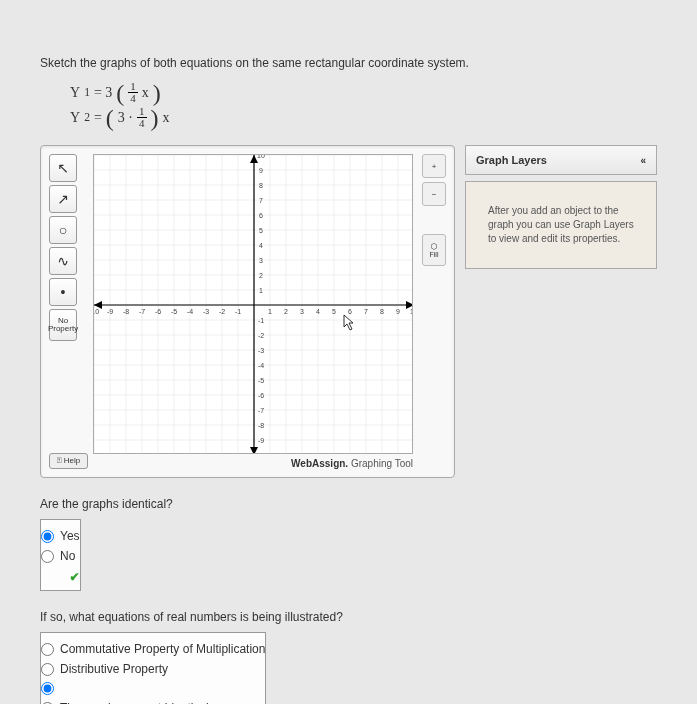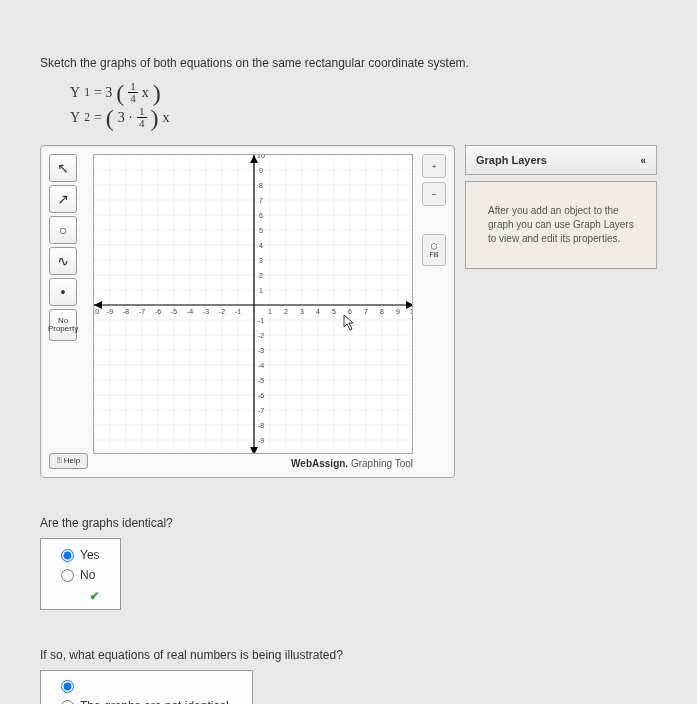--- a/index.html
+++ b/index.html
@@ -21,23 +21,23 @@
 .graph-svg-wrap { display: flex; flex-direction: column; }
 .graph-svg { border: 1px solid #aaa; background: #fff; }
 .graph-footer { text-align: right; font-size: 10px; color: #555; margin-top: 4px; }
 .graph-footer b { color: #333; }
 .side-tools { display: flex; flex-direction: column; gap: 4px; margin-left: 4px; }
 .side-btn { width: 24px; height: 24px; border: 1px solid #bbb; background: #f0f0f0; border-radius: 3px; font-size: 8px; display:flex; align-items:center; justify-content:center; }
 .layers-col { display: flex; flex-direction: column; gap: 6px; }
 .layers-header { border: 1px solid #aaa; background: linear-gradient(#f8f8f8,#e8e8e8); padding: 8px 10px; display: flex; justify-content: space-between; align-items: center; font-weight: bold; font-size: 11px; }
 .collapse-icon { font-size: 10px; }
 .layers-body { border: 1px solid #aaa; background: #f0ece4; padding: 22px; font-size: 10px; color: #555; line-height: 1.4; }
-.question-block { margin-top: 38px; }
+.question-block { margin-top: 19px; }
 .q-label { margin-bottom: 8px; }
-.option-box { border: 1px solid #999; background: #fdfdfd; display: inline-block; padding: 6px 20px; }
+.option-box { border: 1px solid #999; background: #fdfdfd; display: inline-block; padding: 6px 0; }
 .option-row { display: flex; align-items: center; gap: 6px; padding: 3px 0; }
 .option-row input { margin: 0; }
 .feedback { text-align: right; margin-top: 4px; font-weight: bold; }
 .feedback.correct { color: #2a9d2a; }
 </style>
 </head>
 <body>
 
 <div class="instruction">Sketch the graphs of both equations on the same rectangular coordinate system.</div>
 
@@ -224,20 +224,28 @@
       <span>No</span>
     </label>
     <div class="feedback correct">✔</div>
   </div>
 </div>
 
 <div class="question-block">
   <div class="q-label">If so, what equations of real numbers is being illustrated?</div>
   <div class="option-box">
     <label class="option-row">
+      <input type="radio" name="q2" style="">
+      <span>Commutative Property of Multiplication</span>
+    </label>
+    <label class="option-row">
+      <input type="radio" name="q2" style="">
+      <span>Distributive Property</span>
+    </label>
+    <label class="option-row">
       <input type="radio" name="q2" checked="" style="">
     </label>
     <label class="option-row">
       <input type="radio" name="q2" style="">
       <span>The graphs are not identical.</span>
     </label>
     
   </div>
 </div>
 

